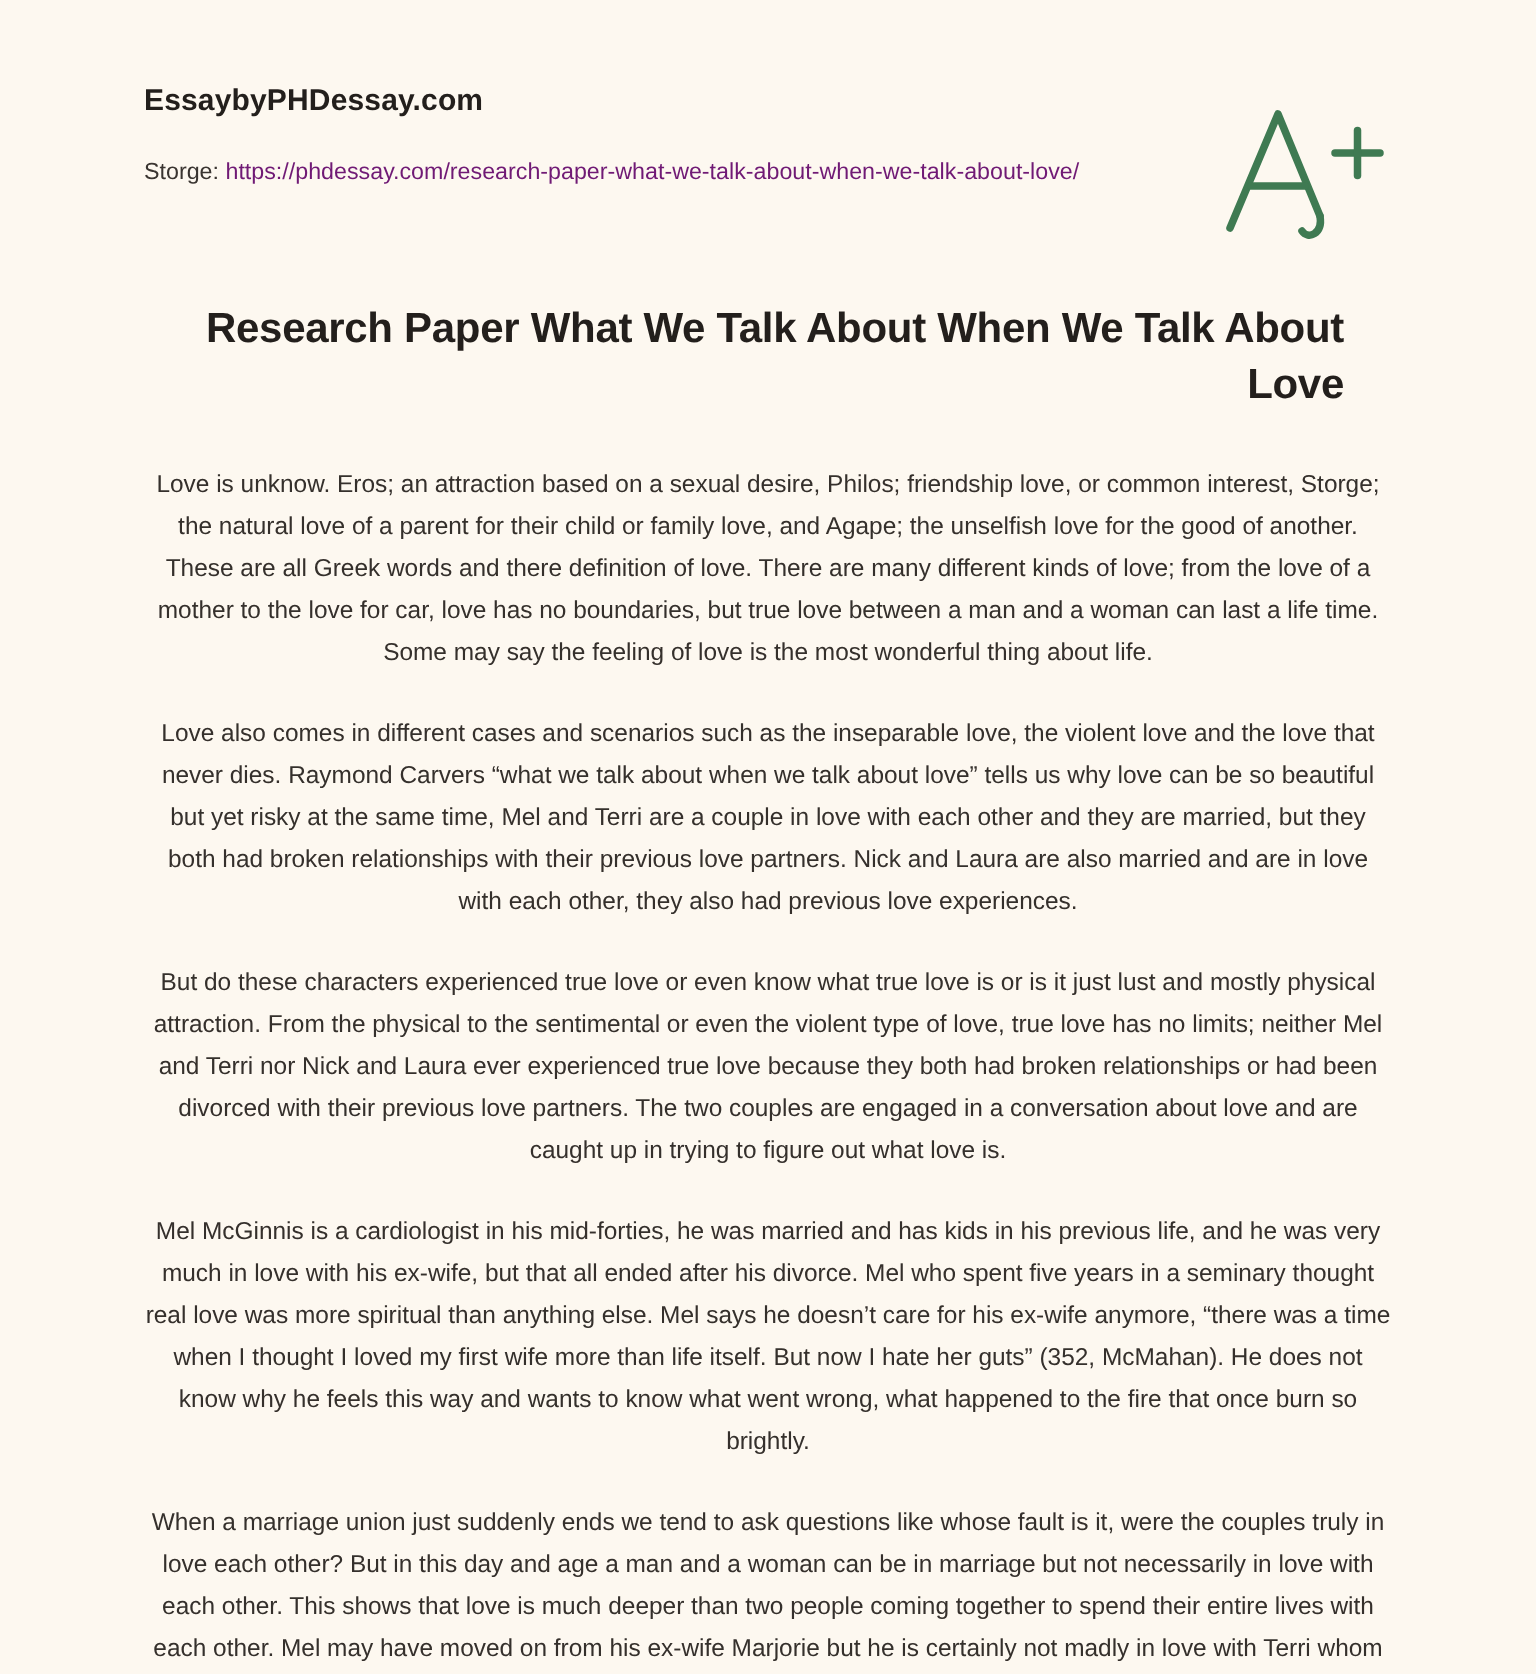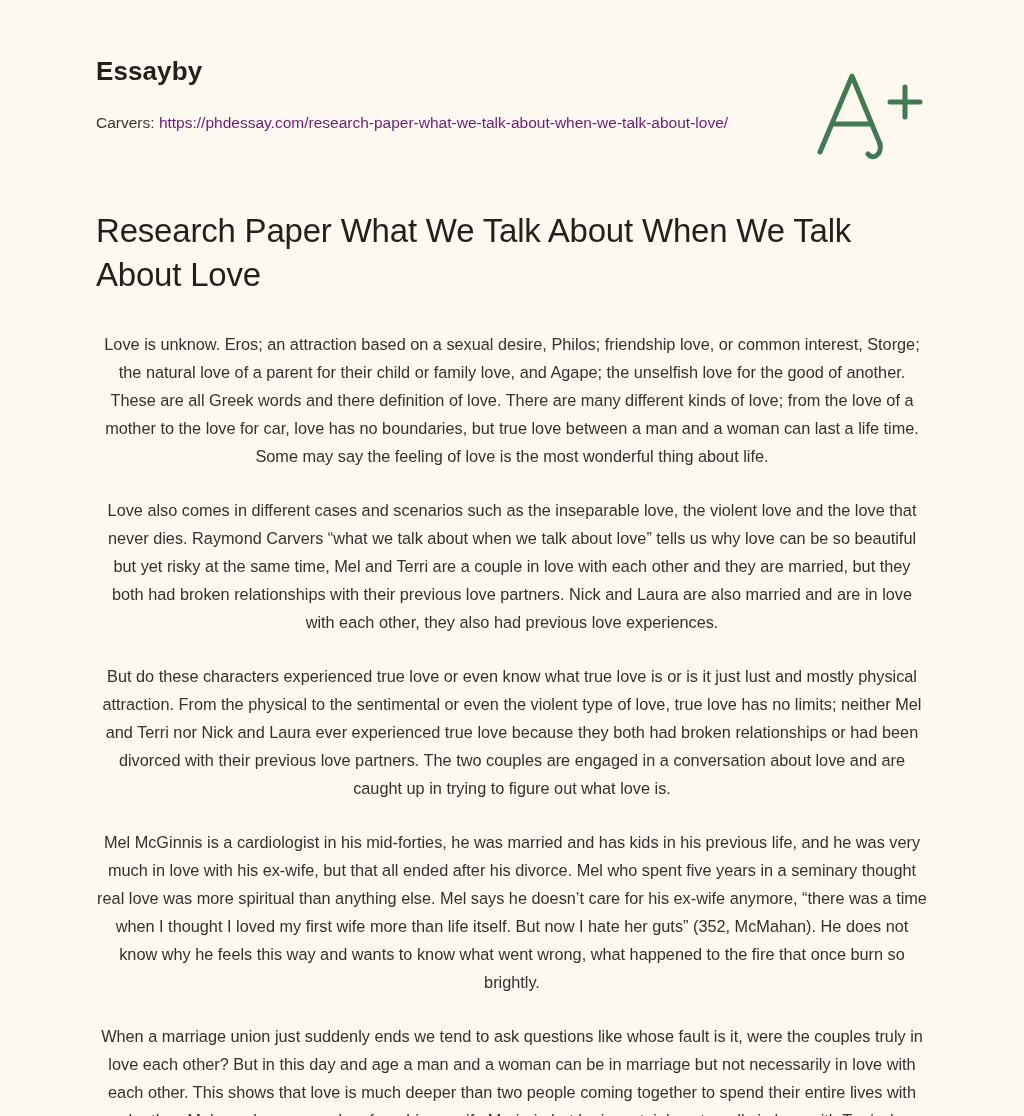--- a/index.html
+++ b/index.html
@@ -20,21 +20,21 @@
     min-height: 1116px;
     box-sizing: border-box;
     padding: 56px 96px 0 96px;
   }
   .brand-row {
     display: flex;
     align-items: baseline;
     gap: 0;
   }
   .brand {
-    font-size: 26px;
+    font-size: 20px;
     font-weight: 700;
     letter-spacing: 0.1px;
     color: #231f1c;
   }
   .source-row {
     margin-top: 24px;
     font-size: 15.5px;
     line-height: 1.55;
     color: #3a3531;
     max-width: 680px;
@@ -52,26 +52,27 @@
     position: absolute;
     top: 66px;
     right: 96px;
     width: 120px;
     height: 98px;
   }
   .logo svg { display: block; }
 
   h1.title {
     margin: 74px 0 0 0;
-    font-size: 33px;
+    font-size: 28px;
     line-height: 1.32;
-    font-weight: 400;
+    font-weight: 700;
     letter-spacing: -0.2px;
     color: #231f1c;
     max-width: 800px;
+    text-align: right;
   }
 
   .article {
     margin-top: 34px;
   }
   .article p {
     margin: 0 0 26px 0;
     font-size: 16.3px;
     line-height: 1.72;
     color: #35302c;
@@ -81,24 +82,25 @@
   .article p:last-child { margin-bottom: 0; }
 </style>
 </head>
 <body>
 
 <div class="page">
 
   <div class="brand-row">
     <span class="brand">Essay</span>
     <span class="brand by"> by </span>
+    <span class="brand">PHDessay.com</span>
   </div>
 
   <div class="source-row">
-    <span class="source-label">Carvers:</span>
+    <span class="source-label">Storge:</span>
     <a class="source-link" href="#">https://phdessay.com/research-paper-what-we-talk-about-when-we-talk-about-love/</a>
   </div>
 
   <div class="logo">
     <svg width="120" height="98" viewBox="0 0 120 98" xmlns="http://www.w3.org/2000/svg">
       <g fill="none" stroke="#3f7a52" stroke-width="5" stroke-linecap="round" stroke-linejoin="round">
         <path d="M12 86 L44 10 L72 78"></path>
         <path d="M26 58 L62 58"></path>
         <path d="M72 78 C74 90, 64 94, 60 88"></path>
         <path d="M82 36 L112 36"></path>

